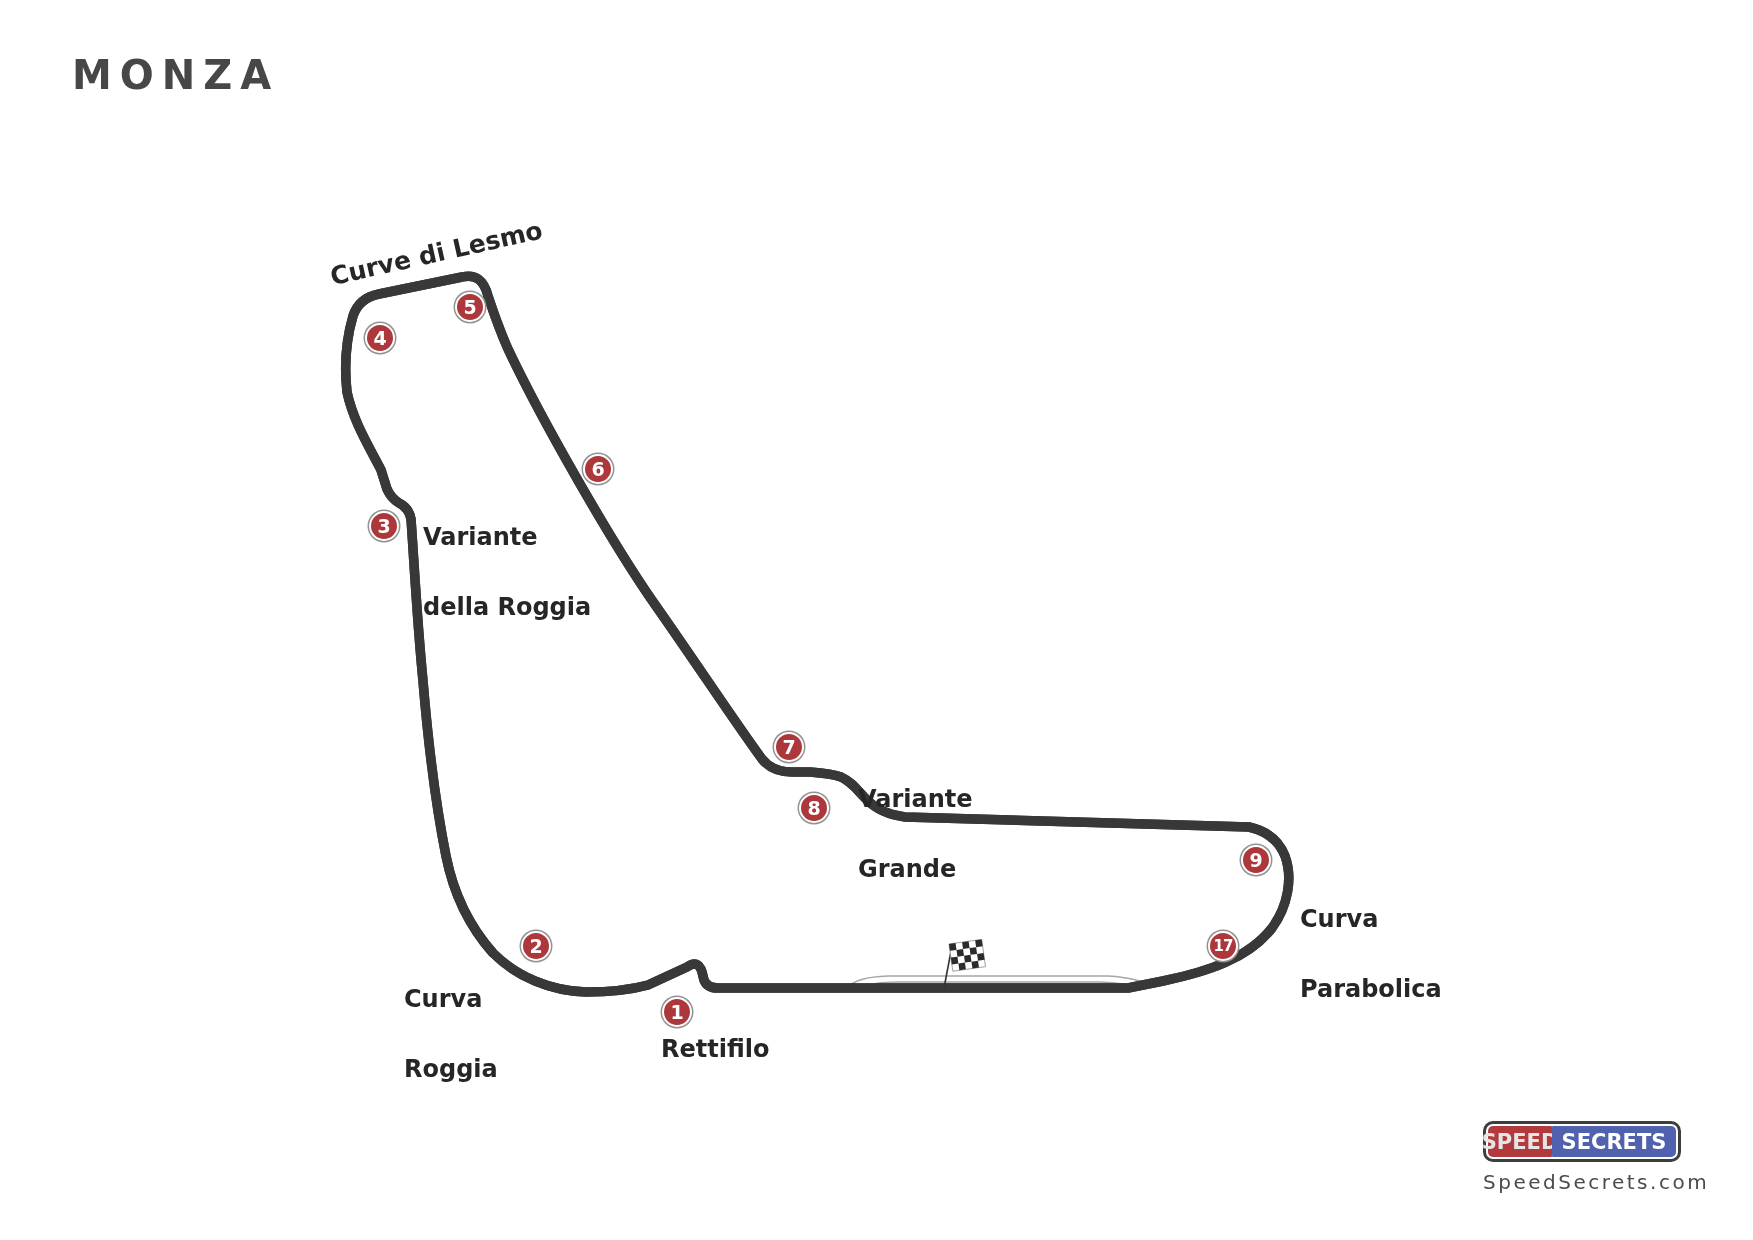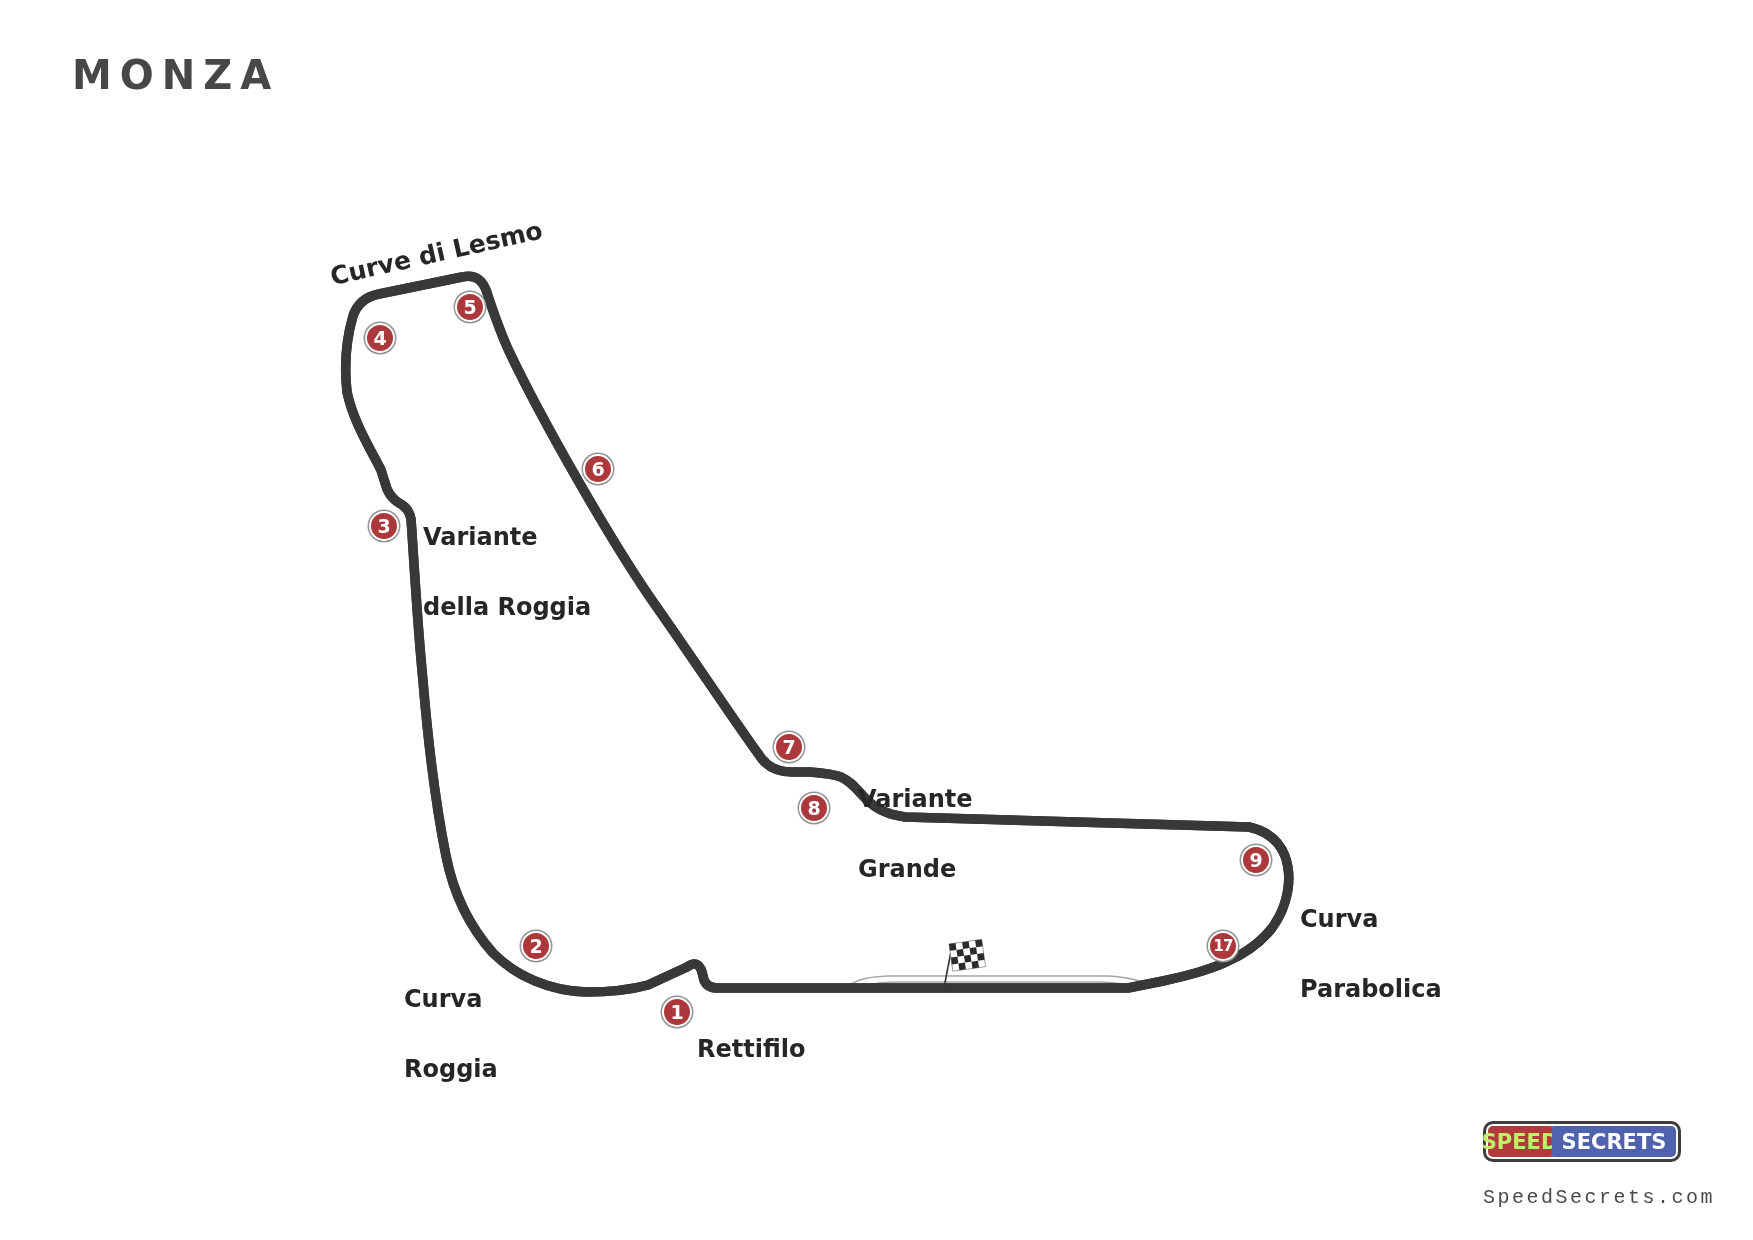--- a/index.html
+++ b/index.html
@@ -49,44 +49,44 @@
   .lbl-lesmo{
     left:334px;top:262px;height:30px;
     font-size:25px;
     transform:rotate(-12.6deg);
     transform-origin:left bottom;
   }
   .lbl-roggia{left:423px;top:482px;}
   .lbl-ascari{left:858px;top:744px;}
   .lbl-parabolica{left:1300px;top:864px;}
   .lbl-grande{left:404px;top:944px;}
-  .lbl-rettifilo{left:697px;top:1034px;}
+  .lbl-rettifilo{left:661px;top:1034px;}
   .tlabel span{display:block;margin-top:40px;}
 
   .logo{position:absolute;left:1483px;top:1121px;z-index:2;}
   .logo-box{
     display:flex;align-items:stretch;
     width:188px;height:31px;
     border:3px solid #3d3d3d;border-radius:10px;
     background:#ffffff;padding:2px;
   }
   .logo-speed{
-    background:#b23a3c;color:#bef264;font-weight:bold;font-size:21px;
+    background:#b23a3c;color:#e5e5e5;font-weight:bold;font-size:21px;
     display:flex;align-items:center;justify-content:center;
     width:64px;border-radius:5px 1px 1px 5px;letter-spacing:0px;
   }
   .logo-secrets{
     background:#5061ae;color:#fff;font-weight:bold;font-size:21px;
     display:flex;align-items:center;justify-content:center;
     flex:1;border-radius:1px 5px 5px 1px;letter-spacing:0px;
   }
   .logo-url{
-    margin-top:24px;
+    margin-top:8px;
     font-size:20px;color:#4b4b4b;letter-spacing:2.5px;
-    font-weight:500;white-space:nowrap;font-family:Liberation Mono, monospace;
+    font-weight:500;white-space:nowrap;
   }
 </style>
 </head>
 <body>
 
 <div id="canvas">
 
   <div class="page-title">MONZA</div>
 
   <svg id="track-svg" width="1753" height="1240" viewBox="0 0 1753 1240">

